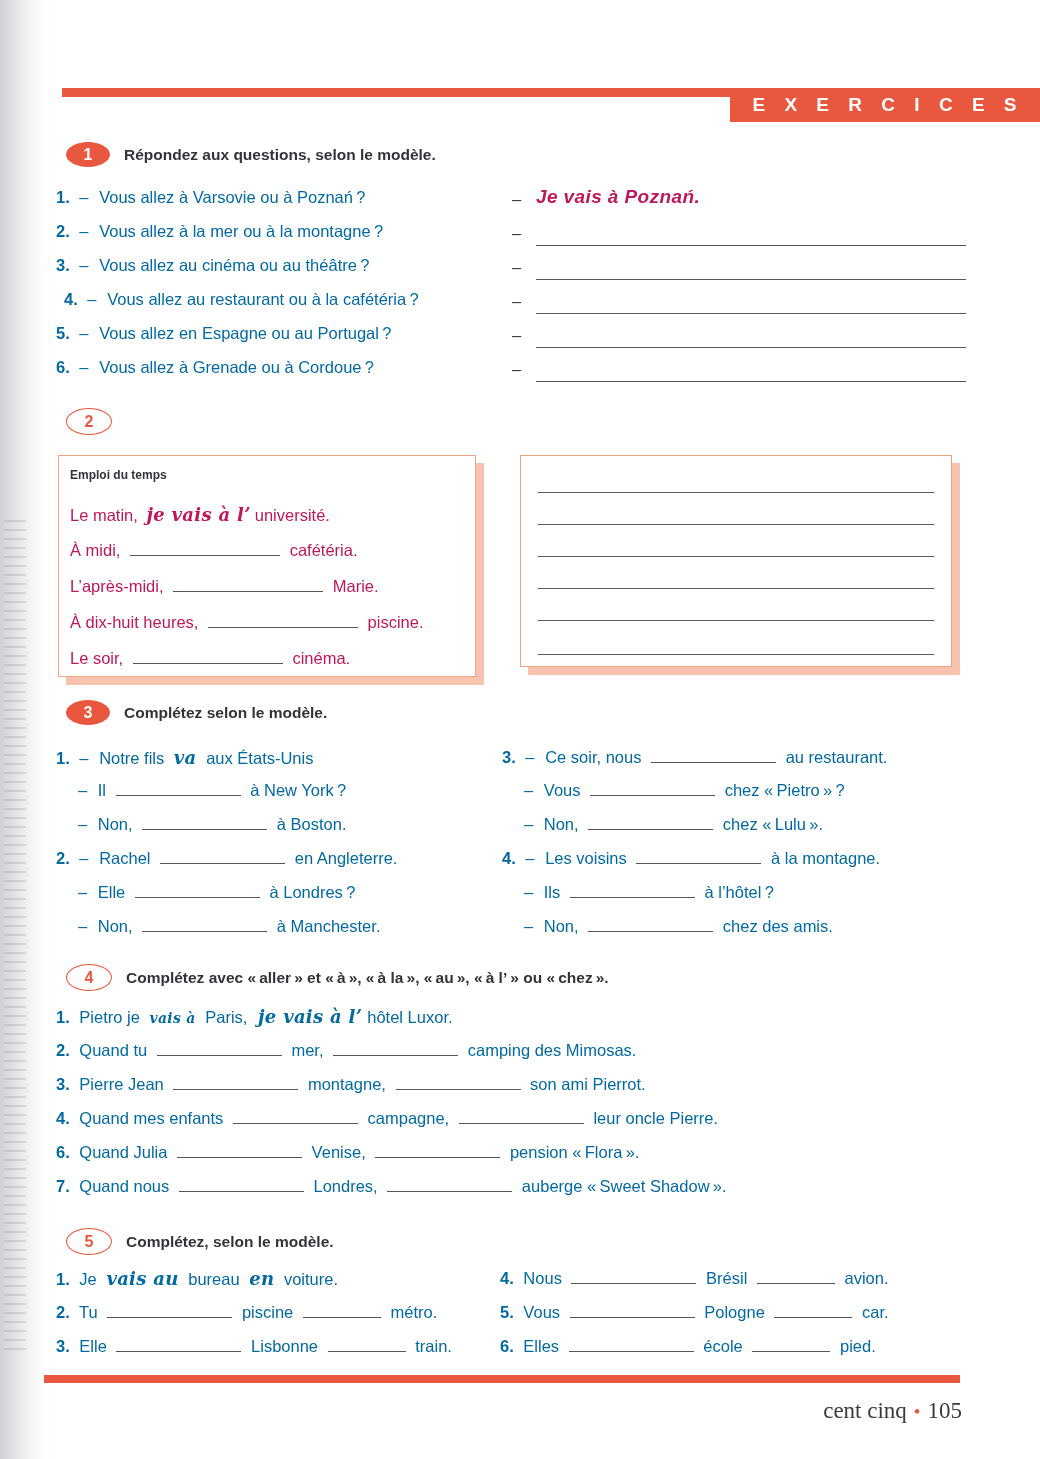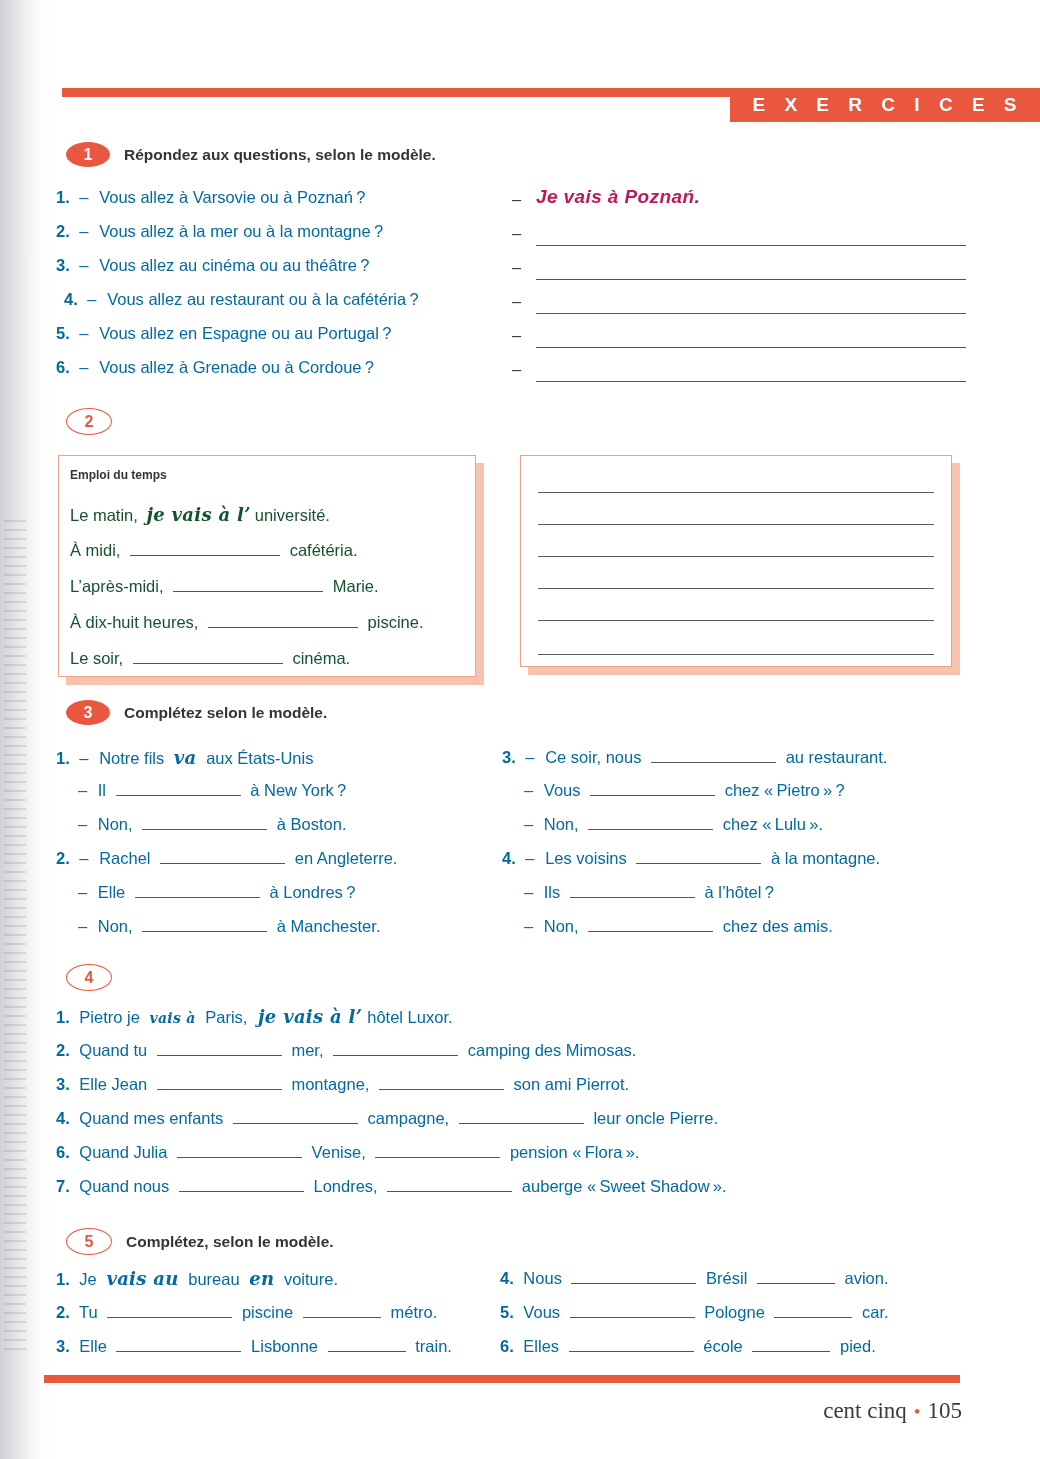--- a/index.html
+++ b/index.html
@@ -138,21 +138,21 @@
     box-sizing: border-box;
   }
   .box-shadow {
     position: absolute;
     background: #f8c3ae;
   }
   .box-title {
     font-weight: bold; font-size: 12px;
     color: #33333a;
   }
-  .box-line { font-size: 16.5px; white-space: nowrap; color: #14532d; }
+  .box-line { font-size: 16.5px; white-space: nowrap; color: #be185d; }
 
   .write-line {
     position: absolute;
     border-bottom: 1.3px solid #5a5a62;
     height: 0;
   }
 
   
   .bottom-rule {
     position: absolute; left: 44px; top: 1375px;
@@ -350,40 +350,41 @@
 </div>
 <div class="row" style="left:524px; top:916px;">
   <span class="dash">–</span>
   <span>Non,</span>
   <span class="blank b-md"></span>
   <span>chez des amis.</span>
 </div>
 
 <div class="ex-head" style="left:66px; top:964px;">
   <span class="badge outline">4</span>
+  <span class="ex-title">Complétez avec « aller » et « à », « à la », « au », « à l’ » ou « chez ».</span>
 </div>
 
 <div class="row" style="left:56px; top:1006px;">
   <span class="num">1.</span>
   <span>Pietro je</span>
   <span class="hw" style="font-size:14px; margin:0 5px;">vais à</span>
   <span>Paris,</span>
   <span class="hw" style="font-size:18px; margin:0 5px 0 6px;">je vais à l’</span><span>hôtel Luxor.</span>
 </div>
 <div class="row" style="left:56px; top:1040px;">
   <span class="num">2.</span>
   <span>Quand tu</span>
   <span class="blank b-md"></span>
   <span>mer,</span>
   <span class="blank b-md"></span>
   <span>camping des Mimosas.</span>
 </div>
 <div class="row" style="left:56px; top:1074px;">
   <span class="num">3.</span>
-  <span>Elle Jean</span>
+  <span>Pierre Jean</span>
   <span class="blank b-md"></span>
   <span>montagne,</span>
   <span class="blank b-md"></span>
   <span>son ami Pierrot.</span>
 </div>
 <div class="row" style="left:56px; top:1108px;">
   <span class="num">4.</span>
   <span>Quand mes enfants</span>
   <span class="blank b-md"></span>
   <span>campagne,</span>

